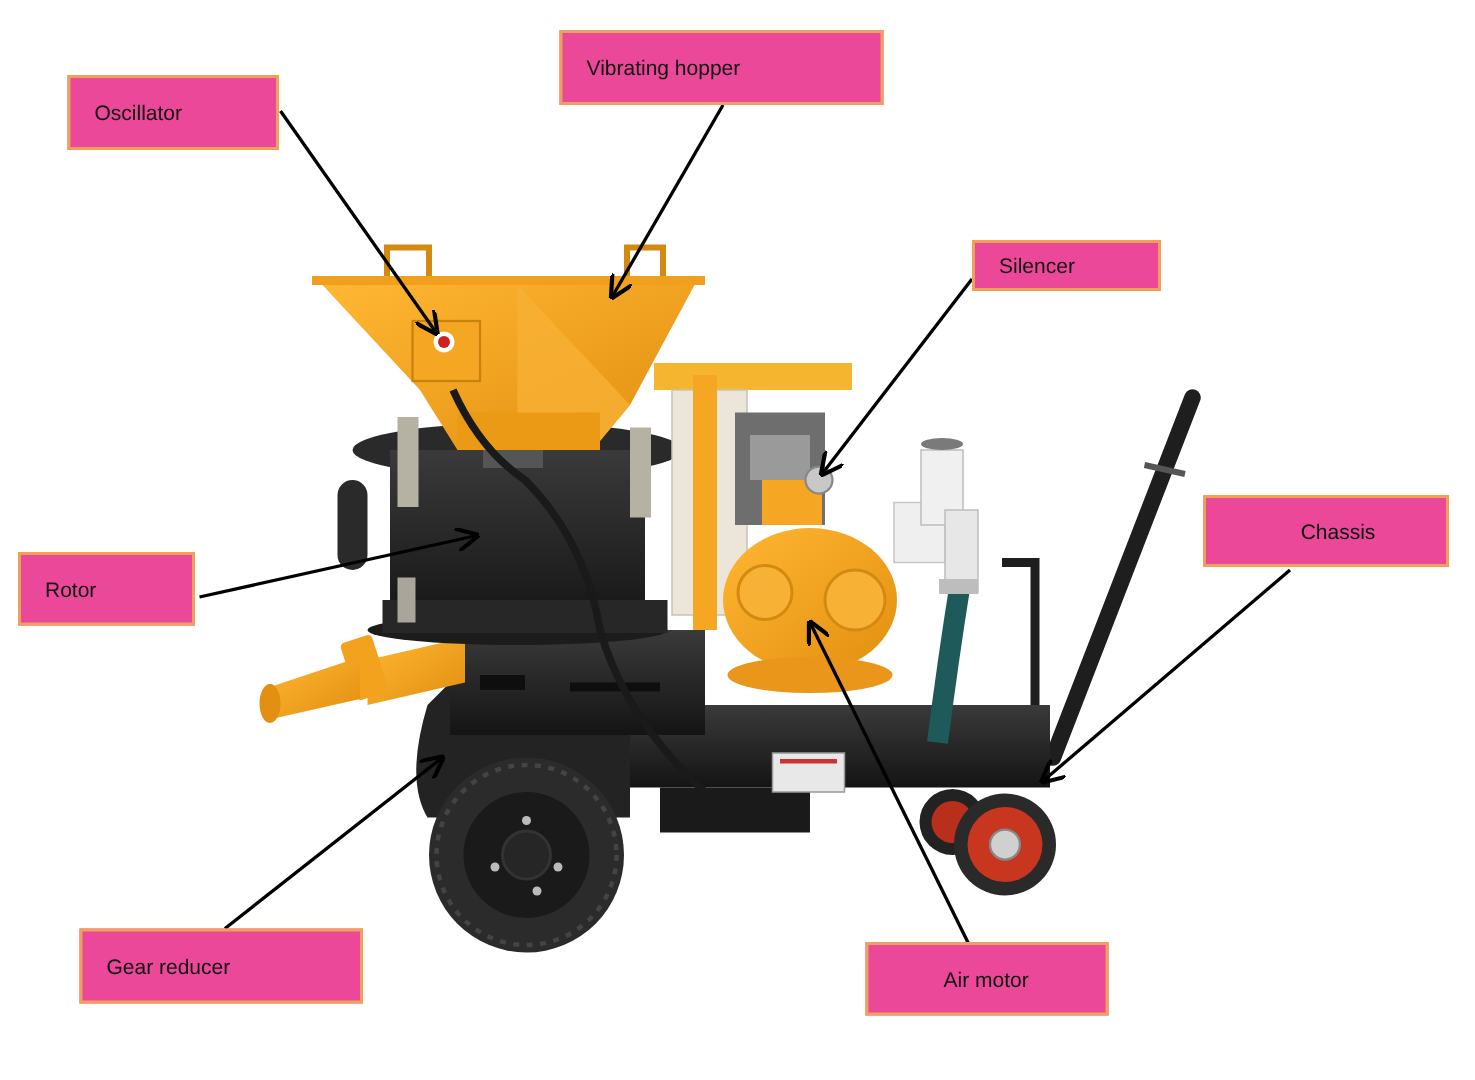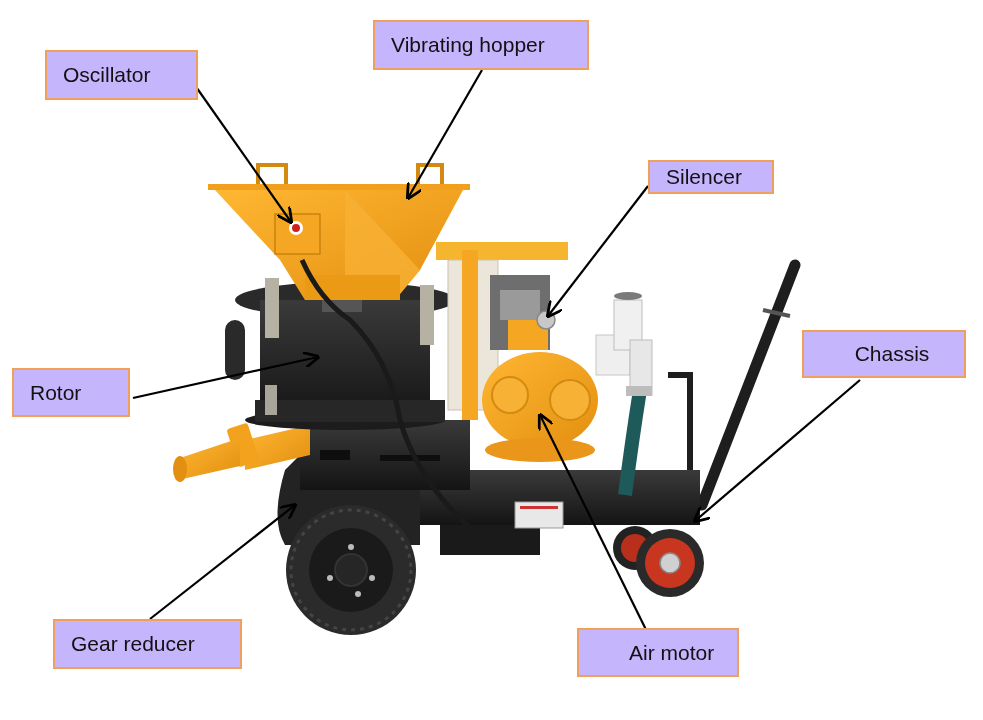--- a/index.html
+++ b/index.html
@@ -2,23 +2,23 @@
 <html><head>
 <meta charset="utf-8">
 <style>
   html, body { margin: 0; padding: 0; background: #ffffff; }
   body { width: 983px; height: 720px; position: relative; overflow: hidden;
          font-family: "Liberation Sans", sans-serif; }
   #stage { position: absolute; left: 0; top: 0; width: 983px; height: 720px; }
   svg#machine { position: absolute; left: 0; top: 0; }
   .label-box {
     position: absolute; box-sizing: border-box;
-    border: 2px solid #f0a05a; background: #c4b5fd;
+    border: 2px solid #f0a05a; background: #ec4899;
     display: flex; align-items: center;
-    font-size: 21px; color: #111111; padding-left: 16px;
+    font-size: 14px; color: #111111; padding-left: 16px;
     white-space: nowrap;
   }
   .label-box.center { justify-content: center; padding-left: 16px; }
   .watermark {
     position: absolute; left: 228px; top: 332px;
     font-size: 40px; font-weight: bold; letter-spacing: 1px;
     color: rgba(255,255,255,0.55);
     -webkit-text-stroke: 1.5px rgba(120,120,120,0.55);
     white-space: nowrap; pointer-events: none;
   }
@@ -148,20 +148,20 @@
       <line x1="482" y1="70" x2="408" y2="198" marker-end="url(#arrow)"></line>
       <line x1="648" y1="186" x2="548" y2="316" marker-end="url(#arrow)"></line>
       <line x1="860" y1="380" x2="695" y2="521" marker-end="url(#arrow)"></line>
       <line x1="133" y1="398" x2="318" y2="357" marker-end="url(#arrow)"></line>
       <line x1="150" y1="619" x2="295" y2="505" marker-end="url(#arrow)"></line>
       <line x1="659" y1="656" x2="540" y2="415" marker-end="url(#arrow)"></line>
     </g>
   </svg>
 
 
-  <div class="label-box" style="left:45px;top:50px;width:153px;height:50px;">Oscillator</div>
+  <div class="label-box" style="left:45px;top:50px;width:141px;height:50px;">Oscillator</div>
   <div class="label-box" style="left:373px;top:20px;width:216px;height:50px;">Vibrating hopper</div>
   <div class="label-box" style="left:648px;top:160px;width:126px;height:34px;">Silencer</div>
   <div class="label-box center" style="left:802px;top:330px;width:164px;height:48px;">Chassis</div>
   <div class="label-box" style="left:12px;top:368px;width:118px;height:49px;">Rotor</div>
   <div class="label-box" style="left:53px;top:619px;width:189px;height:50px;text-align:right;">Gear reducer</div>
   <div class="label-box" style="left:577px;top:628px;width:162px;height:49px;padding-left:50px;">Air motor</div>
 </div>
 
 </body></html>

